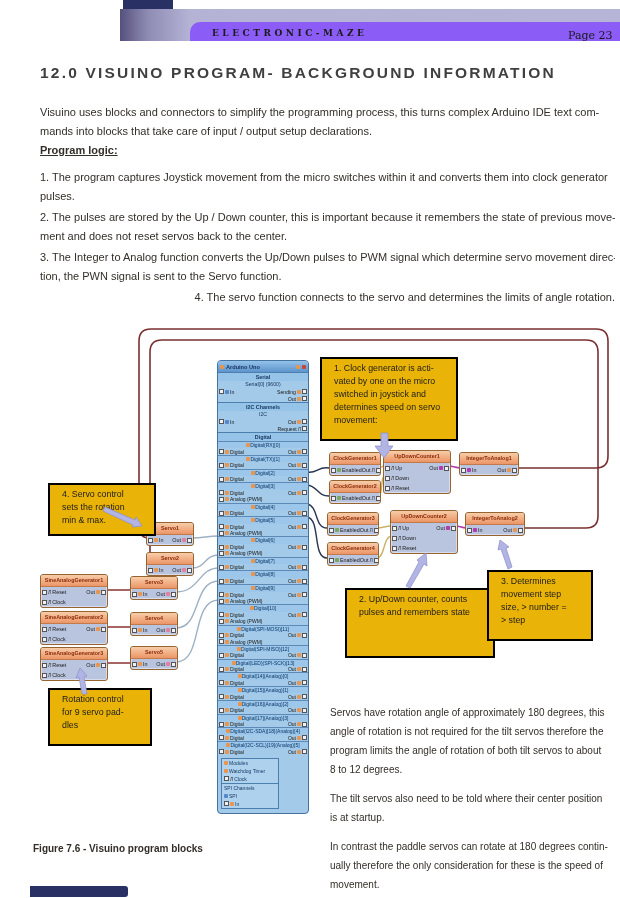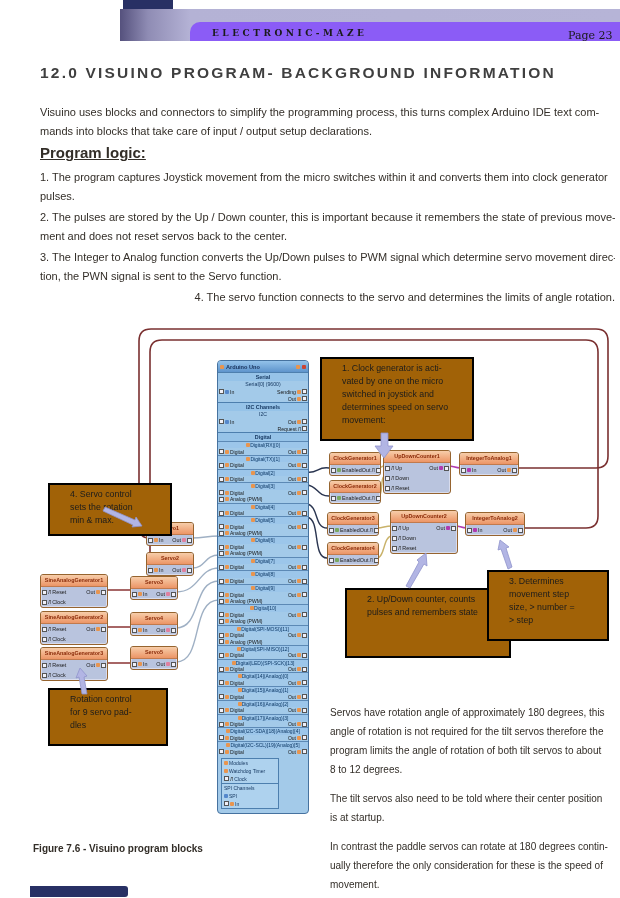--- a/index.html
+++ b/index.html
@@ -13,33 +13,33 @@
       border-radius:10px 0 0 0;}
   .hdr-title{position:absolute;left:22px;top:6px;font-family:"DejaVu Serif",serif;
       font-size:9px;font-weight:bold;letter-spacing:3.5px;color:#1a1a1a;white-space:nowrap;}
   .hdr-page{position:absolute;left:378px;top:7px;font-family:"DejaVu Serif",serif;
       font-size:11px;color:#1a1a1a;white-space:nowrap;}
   
   #heading{position:absolute;left:40px;top:64px;width:570px;font-size:15.5px;font-weight:600;
       letter-spacing:2.2px;color:#3f3f3f;white-space:nowrap;}
   .para{position:absolute;left:40px;width:575px;font-size:11px;line-height:18.5px;
       color:#332e28;white-space:pre;overflow:hidden;}
-  #plogic{position:absolute;left:40px;top:144px;font-size:15px;font-weight:bold;
+  #plogic{position:absolute;left:40px;top:144px;font-size:11px;font-weight:bold;
       text-decoration:underline;color:#332e28;}
   
   #rightText{position:absolute;left:330px;top:703px;width:290px;}
   .note{font-size:10px;line-height:19px;color:#332e28;white-space:pre;margin:0 0 10px 0;overflow:hidden;}
   #caption{position:absolute;left:33px;top:843px;font-size:10px;font-weight:bold;color:#332e28;}
   .ftr-tab{position:absolute;left:30px;top:886px;width:98px;height:11px;background:#283064;border-radius:0 3px 3px 0;}
   
   svg.layer{position:absolute;left:0;top:0;pointer-events:none;}
   #wireLayer{z-index:1;} #arrowLayer{z-index:4;}
   
-  .callout{position:absolute;z-index:3;background:#a16207;border:2.5px solid #000;
-      padding:3px 20px;font-size:8.8px;line-height:13px;color:#1c1c1c;white-space:pre;overflow:hidden;}
+  .callout{position:absolute;z-index:3;background:#eab308;border:2.5px solid #000;
+      padding:3px 12px;font-size:8.8px;line-height:13px;color:#1c1c1c;white-space:pre;overflow:hidden;}
   
   .vblock{position:absolute;z-index:2;border:1px solid #96642f;border-radius:3px;
       background:#b9c4de;box-shadow:0 0 0 1px #d8dced inset;}
   .vb-title{height:11px;line-height:11px;background:linear-gradient(#f7cda9,#ec9566);
       border-bottom:1px solid #c07a4e;border-radius:2px 2px 0 0;color:#8a2a08;font-weight:bold;
       font-size:5.4px;text-align:center;white-space:nowrap;overflow:hidden;}
   .vb-row{height:10px;display:flex;justify-content:space-between;align-items:center;
       font-size:5.4px;color:#1c1c1c;padding:0 1px;white-space:nowrap;overflow:hidden;}
   .vb-cell{display:flex;align-items:center;gap:1px;}
   .pin-sq{width:3px;height:3px;background:#f0f0f8;border:1px solid #555;flex:none;}

